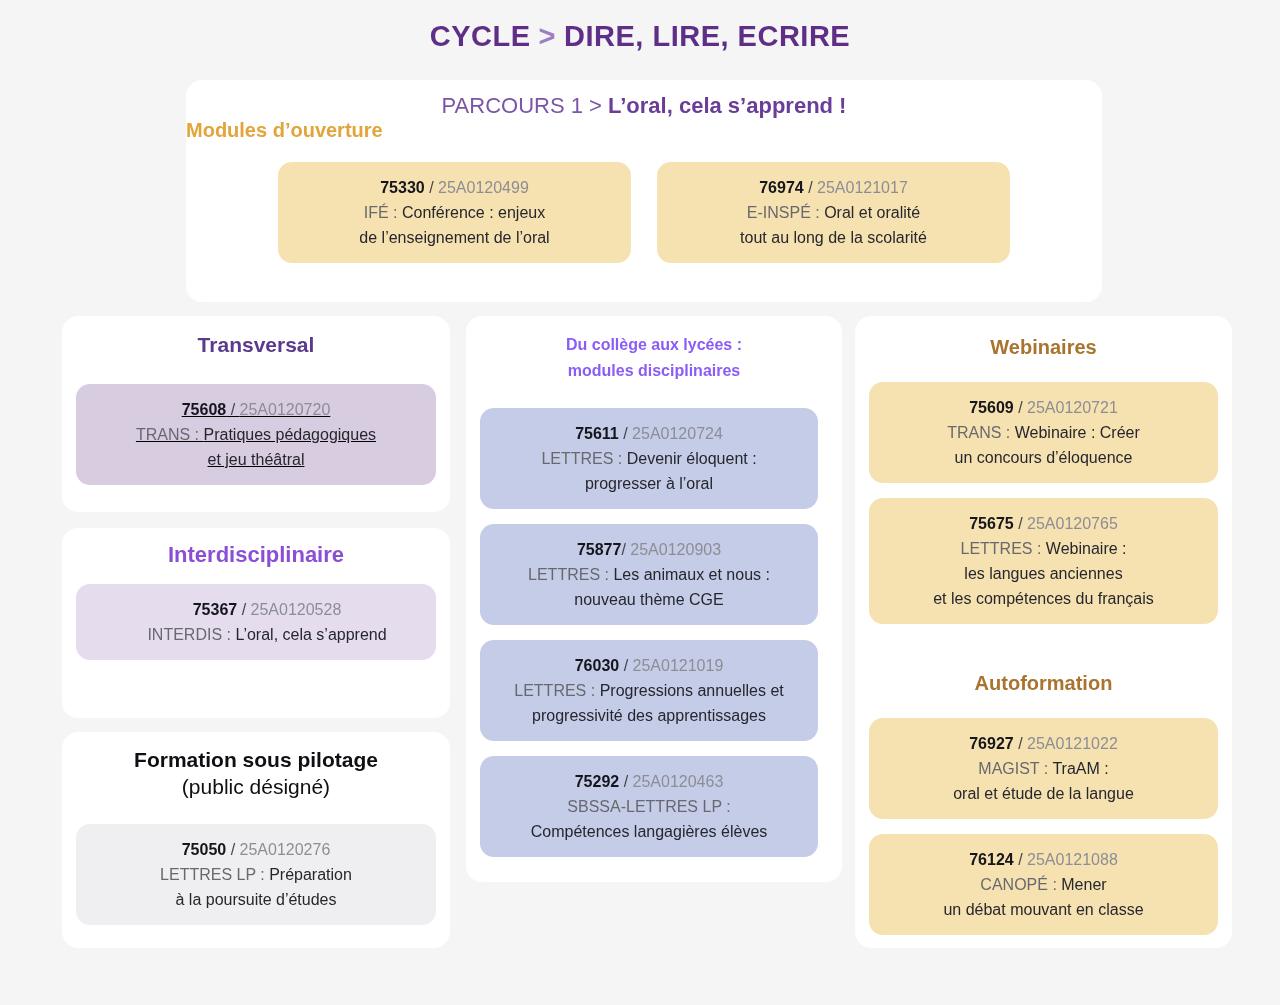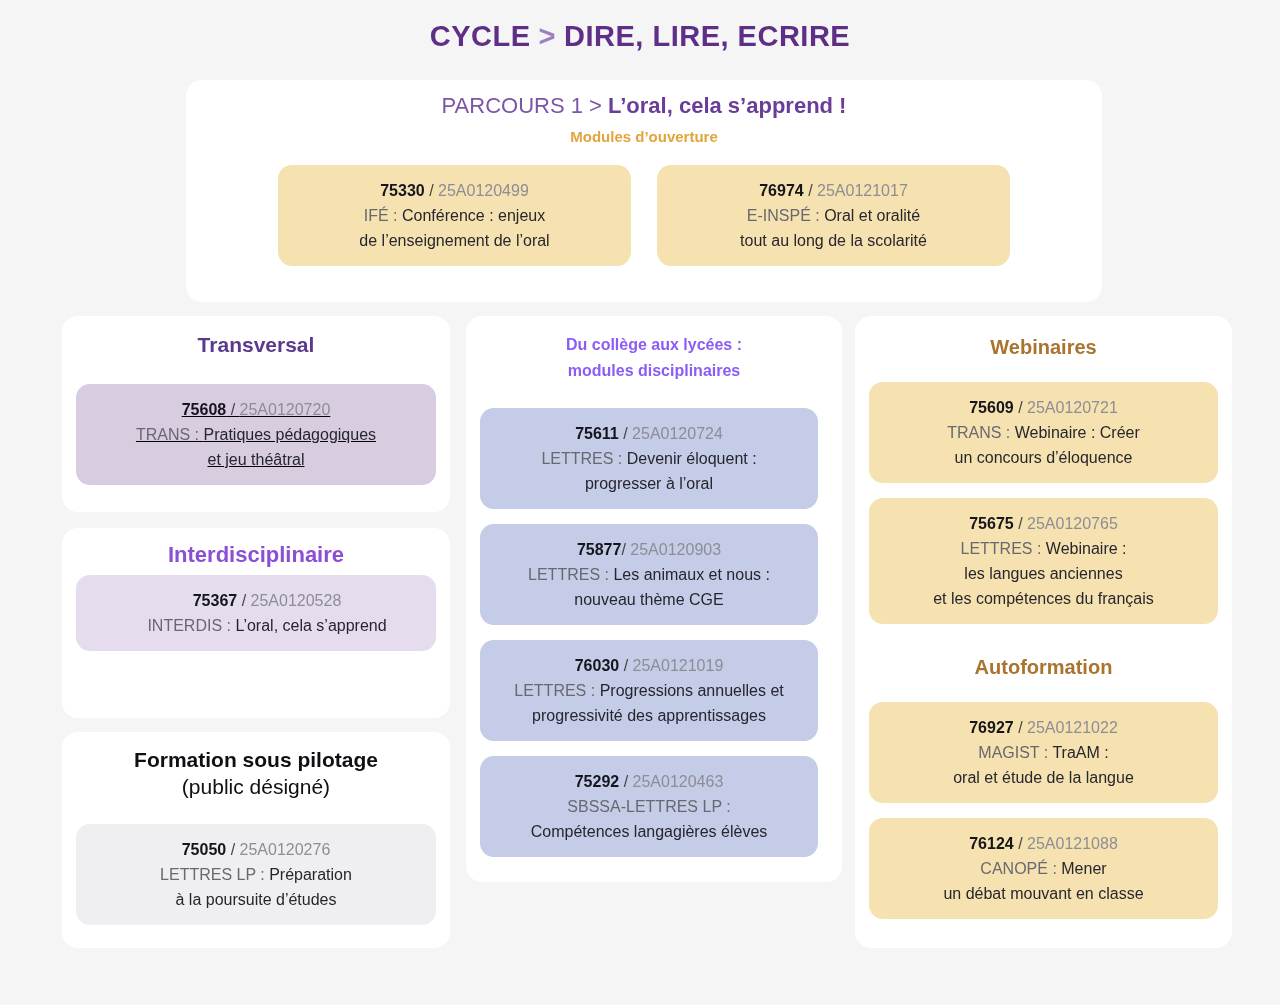--- a/index.html
+++ b/index.html
@@ -8,21 +8,21 @@
 
   .page-title{position:absolute;top:20px;left:0;width:100%;text-align:center;
     font-size:29px;font-weight:800;color:#5f2f87;letter-spacing:.5px;}
   .page-title .tsep{color:#9d7fc1;font-weight:600;padding:0 8px;}
 
   .card{position:absolute;background:#ffffff;border-radius:16px;}
 
   #card-opening{left:186px;top:80px;width:916px;height:222px;}
   .opening-heading{text-align:center;font-size:22px;color:#7c55a7;padding-top:13px;}
   .opening-heading .bold{font-weight:700;color:#6a3d99;}
-  .opening-sub{text-align:center;font-size:15px;font-weight:700;color:#e2a43b;margin-top:9px;}
+  .opening-sub{font-size:20px;font-weight:700;color:#e2a43b;margin-top:0;}
   .opening-row{display:flex;justify-content:center;gap:26px;margin-top:20px;}
 
   .module{border-radius:14px;padding:13px 10px;font-size:16px;line-height:25px;text-align:center;}
   .module .num{font-weight:700;color:#15151c;}
   .module .sep{color:#44444c;}
   .module .code{color:#8d8d95;}
   .module .muted{color:#68686f;}
   .module .dark{color:#26262e;}
   .module.yellow{background:#f6e2b0;}
   .module.purple{background:#d8cce1;}
@@ -33,35 +33,35 @@
   .col-module{margin:0 14px;}
 
   .col-heading{text-align:center;font-weight:700;}
 
   #card-transversal{left:62px;top:316px;width:388px;height:196px;}
   #card-transversal .col-heading{font-size:21px;color:#5b3a8e;padding-top:17px;}
   #card-transversal .col-module{margin-top:27px;text-decoration:underline;}
 
   #card-interdis{left:62px;top:528px;width:388px;height:190px;}
   #card-interdis .col-heading{font-size:22px;color:#8b4fd6;padding-top:14px;}
-  #card-interdis .col-module{margin-top:7px;padding-left:32px;}
+  #card-interdis .col-module{margin-top:16px;padding-left:32px;}
 
   #card-pilotage{left:62px;top:732px;width:388px;height:216px;}
   #card-pilotage .col-heading{font-size:21px;color:#101014;padding-top:14px;line-height:27px;}
   #card-pilotage .col-heading .reg{font-weight:400;font-size:21px;}
   #card-pilotage .col-module{margin-top:24px;}
 
   #card-disciplinaires{left:466px;top:316px;width:376px;height:566px;}
   #card-disciplinaires .col-heading{font-size:16px;color:#8b5cf6;padding-top:16px;line-height:26px;}
   #card-disciplinaires .col-module{margin-top:15px;margin-left:14px;margin-right:24px;}
   #card-disciplinaires .col-module.first{margin-top:24px;}
 
   #card-webinaires{left:855px;top:316px;width:377px;height:632px;}
   #card-webinaires .col-heading{font-size:20px;color:#a9742e;padding-top:20px;}
-  #card-webinaires .heading-auto{padding-top:0;margin-top:32px;}
+  #card-webinaires .heading-auto{padding-top:0;margin-top:48px;}
   #card-webinaires .col-module{margin-top:15px;margin-left:14px;margin-right:14px;}
   #card-webinaires .col-module.after-heading{margin-top:23px;}
 </style>
 </head>
 <body>
 
 <div class="stage">
 
   <div class="page-title">
     <span>CYCLE</span><span class="tsep">&gt;</span><span>DIRE, LIRE, ECRIRE</span>

